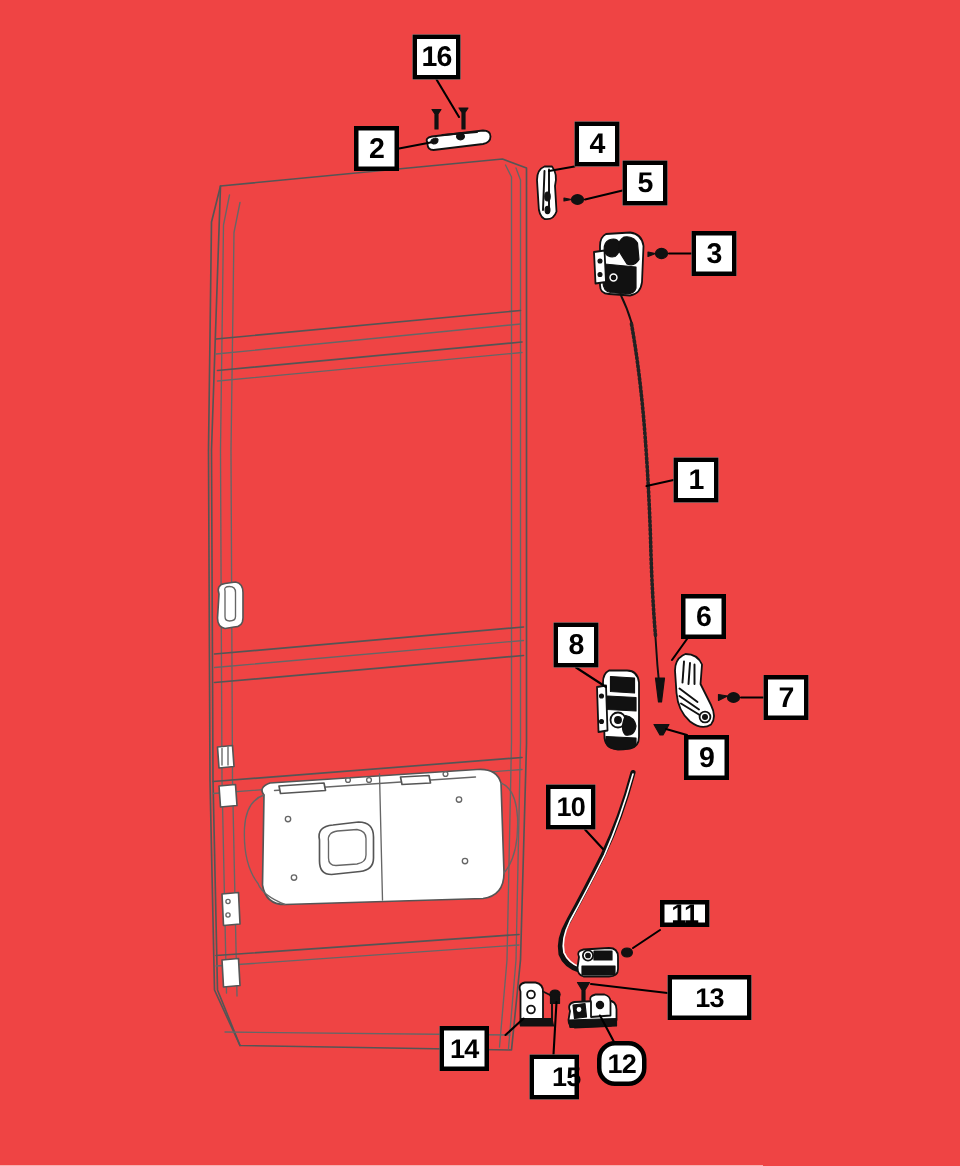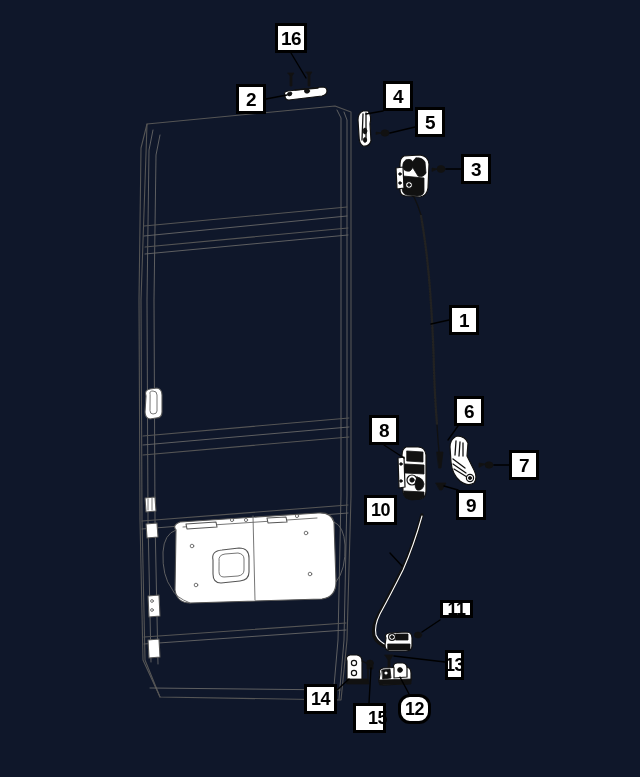--- a/index.html
+++ b/index.html
@@ -8,21 +8,21 @@
     padding: 0;
     background: #ffffff;
   }
   body {
     font-family: "Liberation Sans", sans-serif;
   }
   #stage {
     position: relative;
     width: 640px;
     height: 777px;
-    background: #0f172a;
+    background: #ef4444;
     overflow: hidden;
   }
   #diagram-svg {
     position: absolute;
     left: 0;
     top: 0;
     width: 640px;
     height: 777px;
   }
   .callout {
@@ -286,25 +286,25 @@
   <div class="callout" style="left:449px; top:305px; width:30px; height:30px;">1</div>
 
   <div class="callout" style="left:454px; top:396px; width:30px; height:30px;">6</div>
 
   <div class="callout" style="left:369px; top:415px; width:30px; height:30px;">8</div>
 
   <div class="callout" style="left:509px; top:450px; width:30px; height:30px;">7</div>
 
   <div class="callout" style="left:456px; top:490px; width:30px; height:30px;">9</div>
 
-  <div class="callout wide" style="left:364px; top:495px; width:33px; height:30px;">10</div>
+  <div class="callout wide" style="left:364px; top:523px; width:33px; height:30px;">10</div>
 
   <div class="callout wide" style="left:440px; top:600px; width:33px; height:18px;">11</div>
 
-  <div class="callout wide" style="left:445px; top:650px; width:19px; height:30px;">13</div>
-
-  <div class="callout wide" style="left:304px; top:684px; width:33px; height:30px;">14</div>
+  <div class="callout wide" style="left:445px; top:650px; width:56px; height:30px;">13</div>
+
+  <div class="callout wide" style="left:293px; top:684px; width:33px; height:30px;">14</div>
 
   <div class="callout wide" style="left:353px; top:703px; width:33px; height:30px;padding-left:16px;">15</div>
 
   <div class="callout wide" style="left:398px; top:694px; width:33px; height:30px;border-radius:12px;">12</div>
 
 </div>
 
 </body></html>

